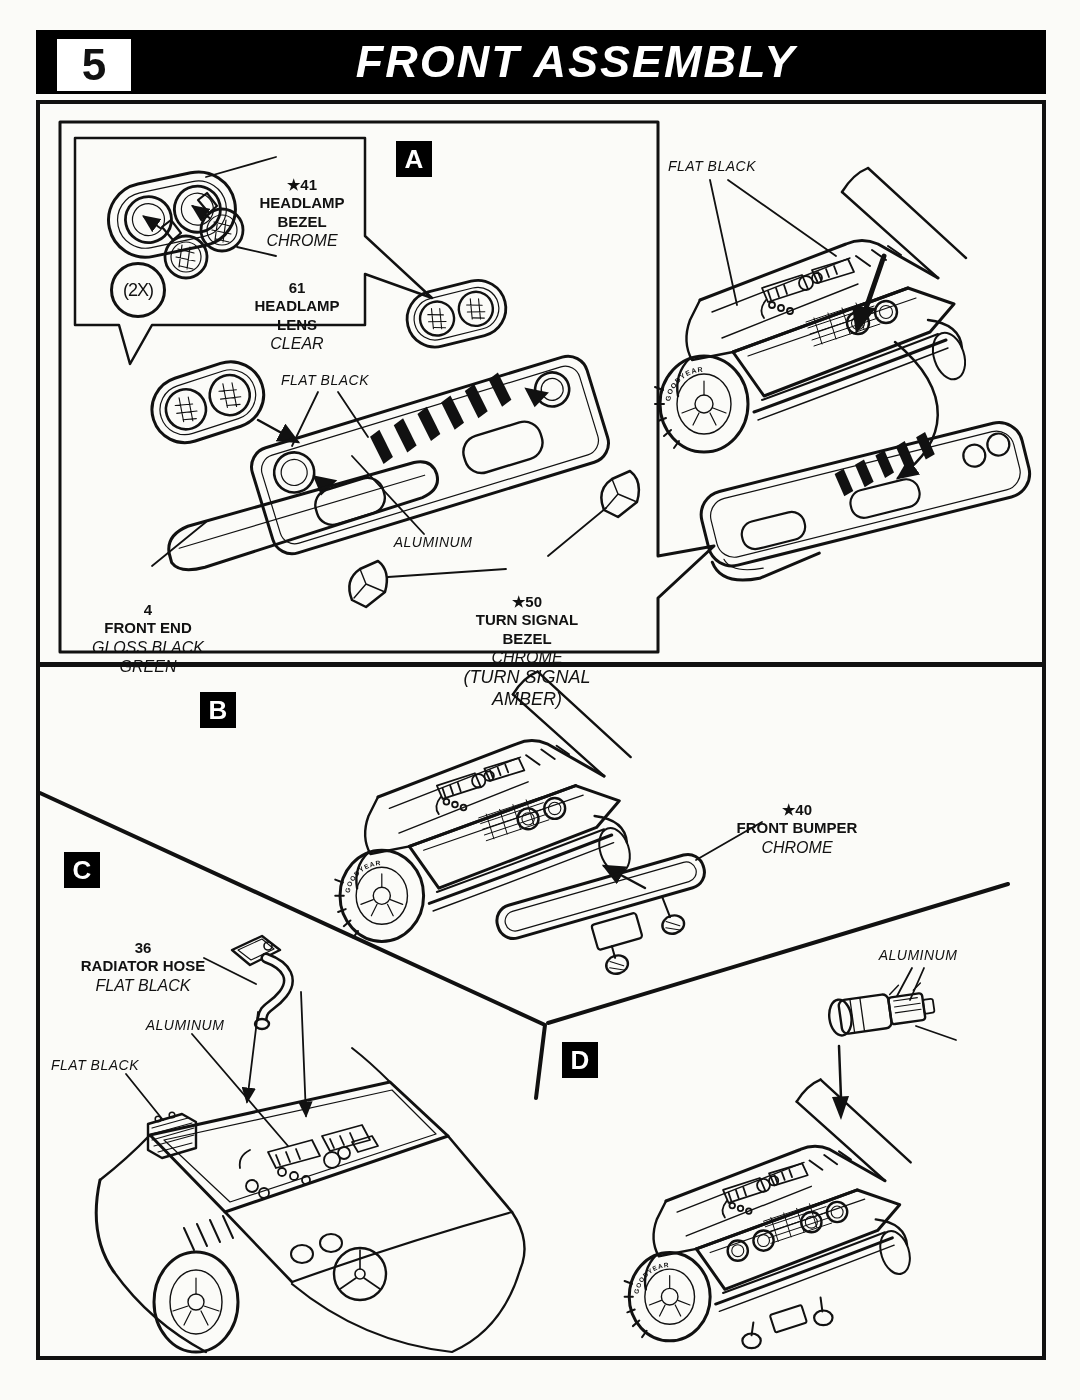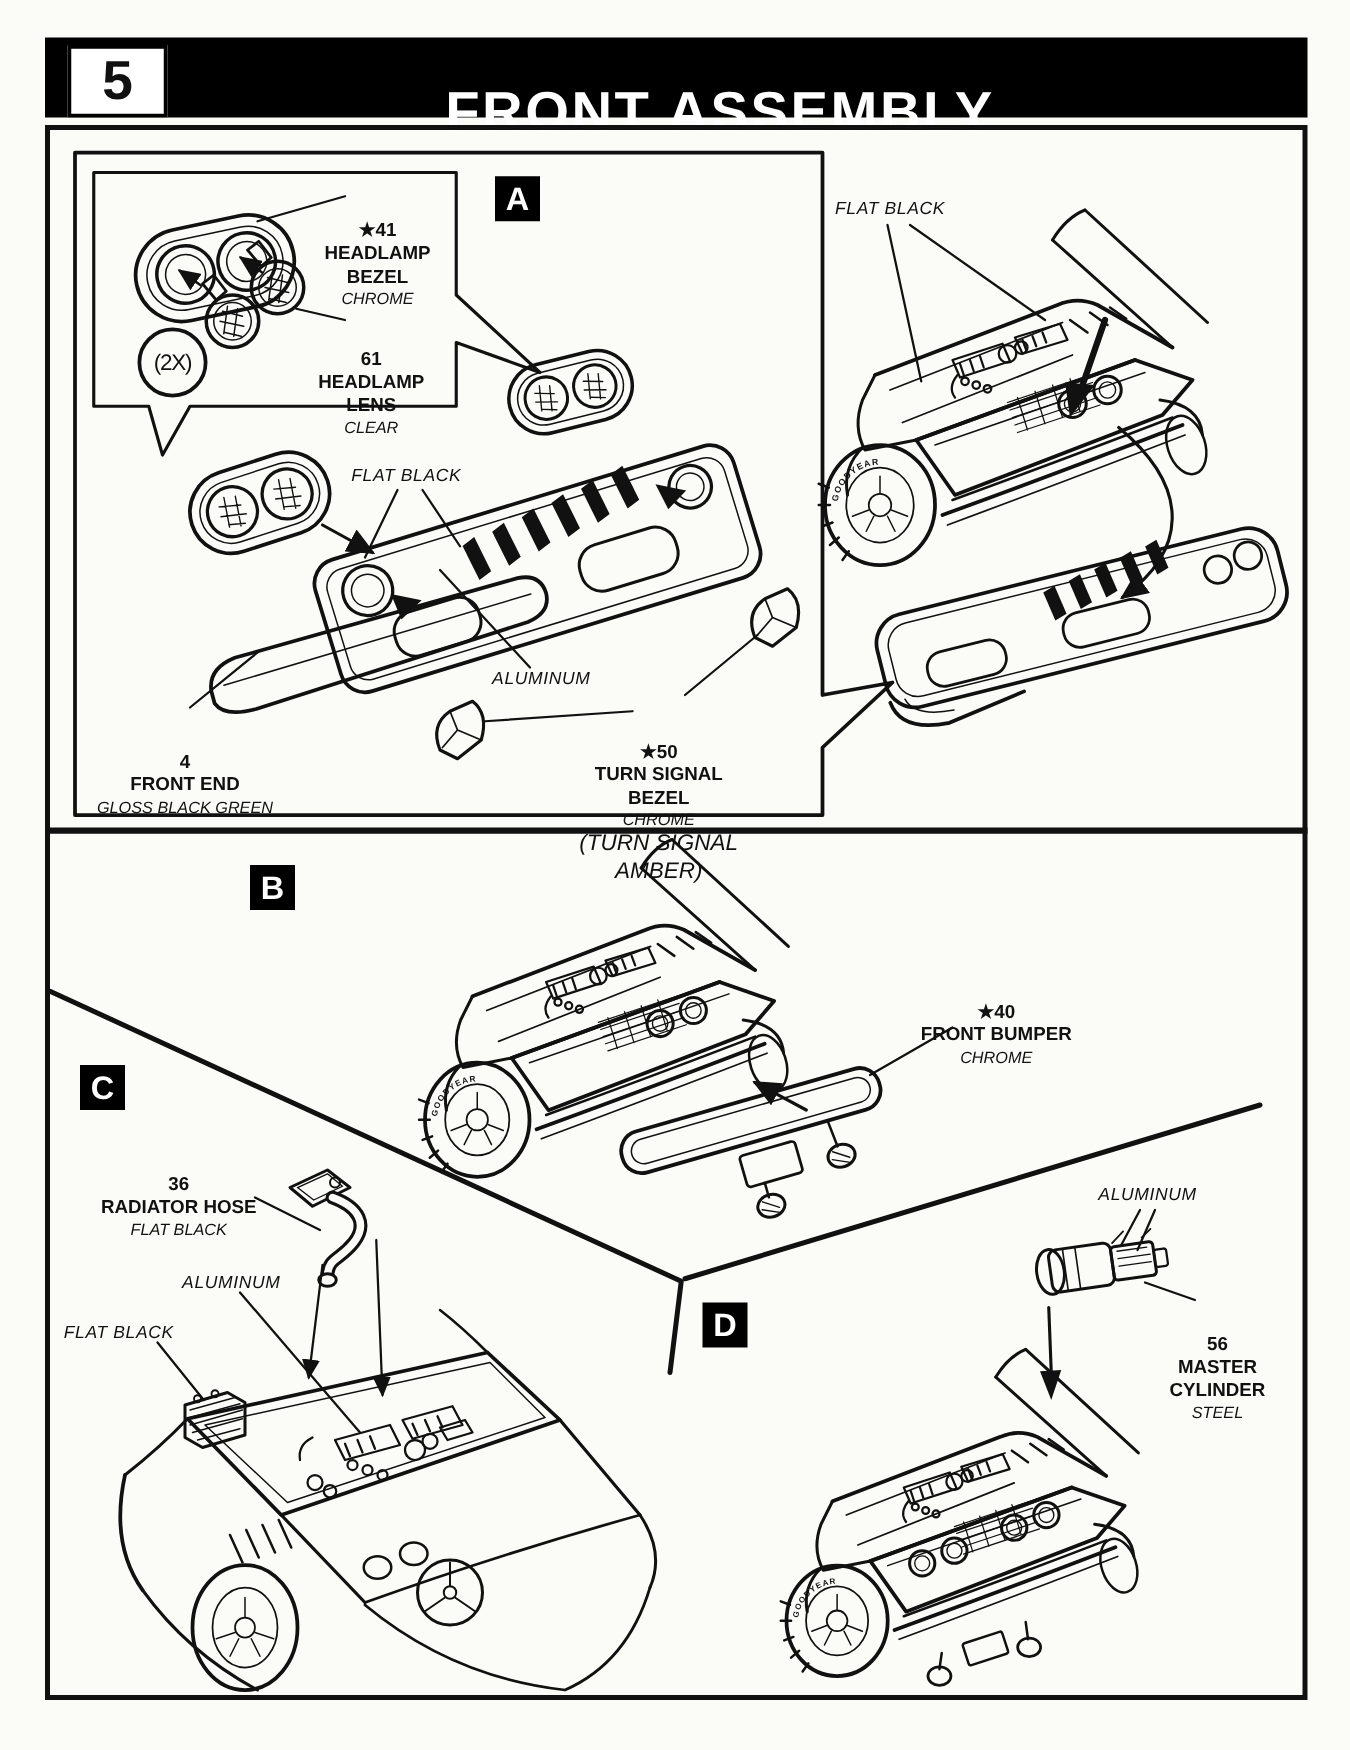--- a/index.html
+++ b/index.html
@@ -5,31 +5,31 @@
   html,body{margin:0;padding:0;background:#eceae6;}
   #page{position:relative;width:1080px;height:1400px;background:#fbfbf8;overflow:hidden;
         font-family:"Liberation Sans",sans-serif;color:#111;}
   
   #header-bar{position:absolute;left:36px;top:30px;width:1010px;height:64px;background:#000;}
   #step-box{position:absolute;left:18px;top:6px;width:74px;height:52px;background:#fff;
             border:3px solid #000;display:flex;align-items:center;justify-content:center;
             font-size:44px;font-weight:bold;}
   #page-title{position:absolute;left:0;top:0;width:100%;height:64px;display:flex;align-items:center;
               justify-content:center;padding-left:70px;box-sizing:border-box;
-              color:#fff;font-size:45px;font-weight:bold;letter-spacing:2px;margin-top:28px;}
+              color:#fff;font-size:45px;font-weight:bold;font-style:italic;letter-spacing:2px;}
   
   #frame{position:absolute;left:36px;top:100px;width:1002px;height:1252px;border:4px solid #111;}
   
   svg.art{position:absolute;left:0;top:0;width:1080px;height:1400px;}
   svg.art path, svg.art rect, svg.art circle, svg.art ellipse, svg.art line, svg.art polyline
       {vector-effect:non-scaling-stroke;}
   
   .part-label{position:absolute;text-align:center;font-size:15px;font-weight:bold;line-height:1.22;margin-top:33px;}
   .part-label .nm{white-space:pre-line;}
-  .part-label .fin{font-size:13px;font-style:italic;font-weight:normal;}
+  .part-label .fin{font-size:16px;font-style:italic;font-weight:normal;}
   .part-label .note{font-size:18px;font-style:italic;font-weight:normal;}
   .paint-label{position:absolute;transform:translateX(-50%);font-size:14px;font-style:italic;
                letter-spacing:0.5px;white-space:nowrap;}
   .letter-box{position:absolute;width:36px;height:36px;background:#000;color:#fff;
               display:flex;align-items:center;justify-content:center;
               font-size:26px;font-weight:bold;}
   #qty-badge{position:absolute;left:110px;top:262px;width:50px;height:50px;border:3px solid #111;
              border-radius:50%;display:flex;align-items:center;justify-content:center;
              font-size:18px;font-weight:normal;letter-spacing:-1px;}
 </style>
@@ -377,26 +377,20 @@
   <div class="part-label" style="left:702px;top:768px;width:190px;">
     <div class="num">★40</div>
     <div class="nm">FRONT BUMPER</div>
     <div class="fin">CHROME</div>
   </div>
   <div class="part-label" style="left:43px;top:906px;width:200px;">
     <div class="num">36</div>
     <div class="nm">RADIATOR HOSE</div>
     <div class="fin">FLAT BLACK</div>
   </div>
-  <div class="part-label" style="left:899px;top:1034px;width:150px;">
-    <div class="num">56</div>
-    <div class="nm">MASTER
-CYLINDER</div>
-    <div class="fin">STEEL</div>
-  </div>
 
   <div class="paint-label" style="left:325px;top:372px;">FLAT BLACK</div>
   <div class="paint-label" style="left:433px;top:534px;">ALUMINUM</div>
   <div class="paint-label" style="left:712px;top:158px;">FLAT BLACK</div>
   <div class="paint-label" style="left:185px;top:1017px;">ALUMINUM</div>
   <div class="paint-label" style="left:95px;top:1057px;">FLAT BLACK</div>
   <div class="paint-label" style="left:918px;top:947px;">ALUMINUM</div>
 
 </div>
 

